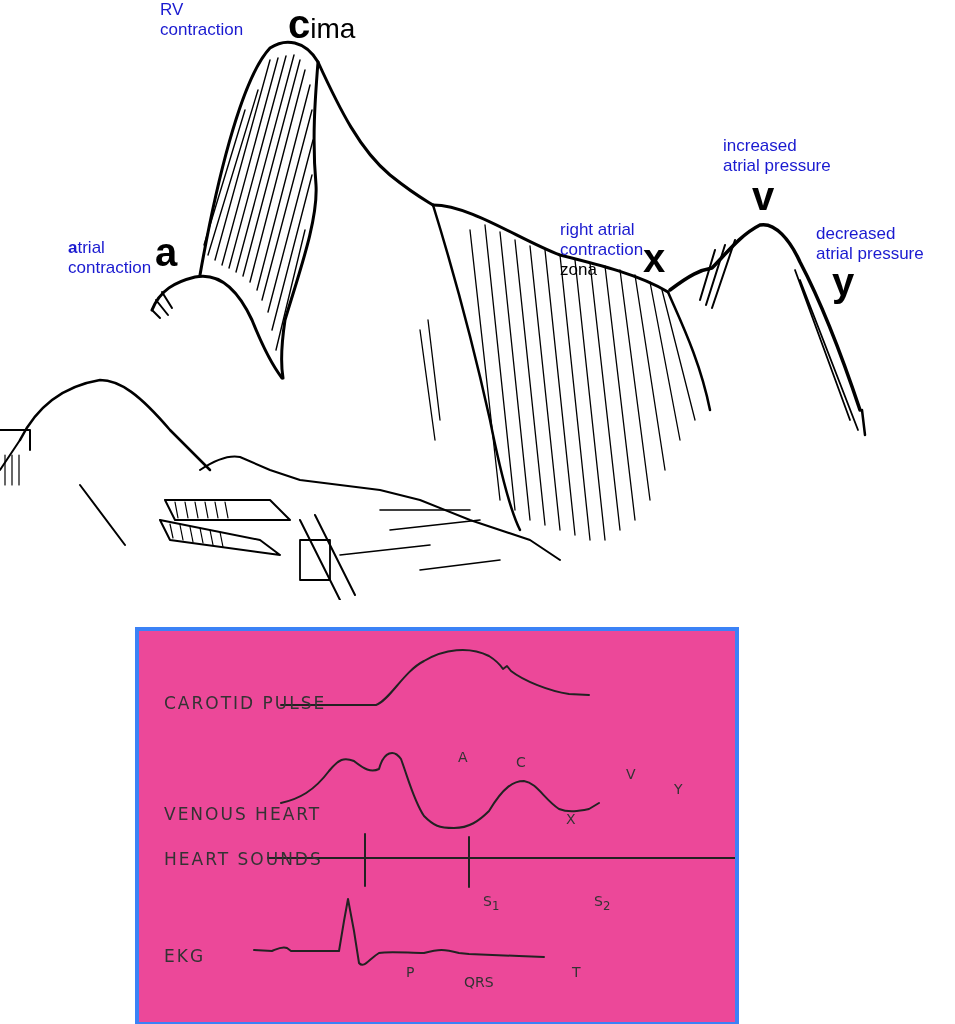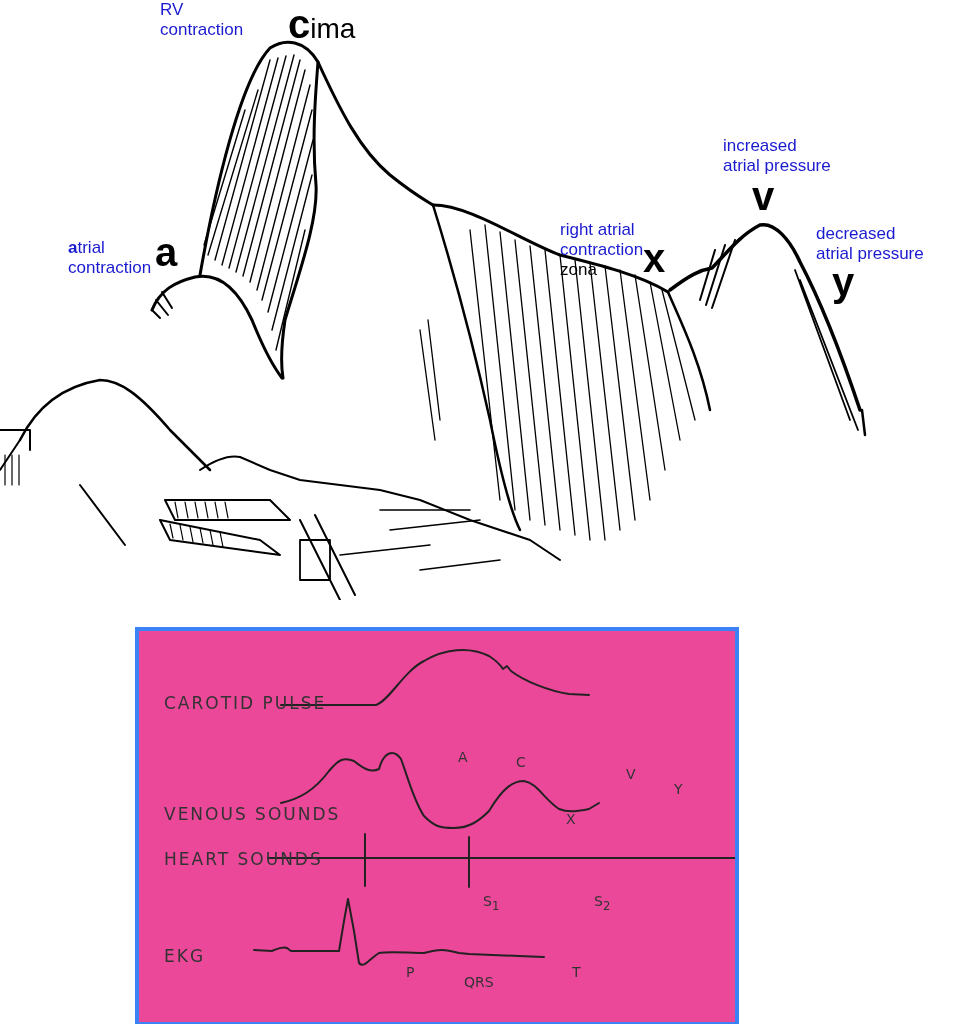--- a/index.html
+++ b/index.html
@@ -139,21 +139,21 @@
 
       <path d="M129,227 L598,227"></path>
       <path d="M226,203 L226,255"></path>
       <path d="M330,206 L330,256"></path>
 
       <path d="M115,319 L133,320 C138,318 143,315 148,317 L152,320 L200,320 L205,290 L209,268 L215,300 L220,332 C225,338 230,328 240,322 C250,320 270,322 285,322 C300,318 305,318 320,322 L330,323 L380,325 L405,326"></path>
     </g>
   </svg>
 
   <div class="plabel" style="left:25px; top:62px;">CAROTID PULSE</div>
-  <div class="plabel" style="left:25px; top:173px;">VENOUS SOUNDS</div>
+  <div class="plabel" style="left:25px; top:173px;">VENOUS HEART</div>
   <div class="plabel" style="left:25px; top:218px;">HEART SOUNDS</div>
   <div class="plabel" style="left:25px; top:315px;">EKG</div>
 
   <div class="wlabel" style="left:319px; top:118px;">A</div>
   <div class="wlabel" style="left:377px; top:123px;">C</div>
   <div class="wlabel" style="left:427px; top:180px;">X</div>
   <div class="wlabel" style="left:487px; top:135px;">V</div>
   <div class="wlabel" style="left:535px; top:150px;">Y</div>
 
   <div class="wlabel" style="left:344px; top:262px;"><span>S</span><sub>1</sub></div>

